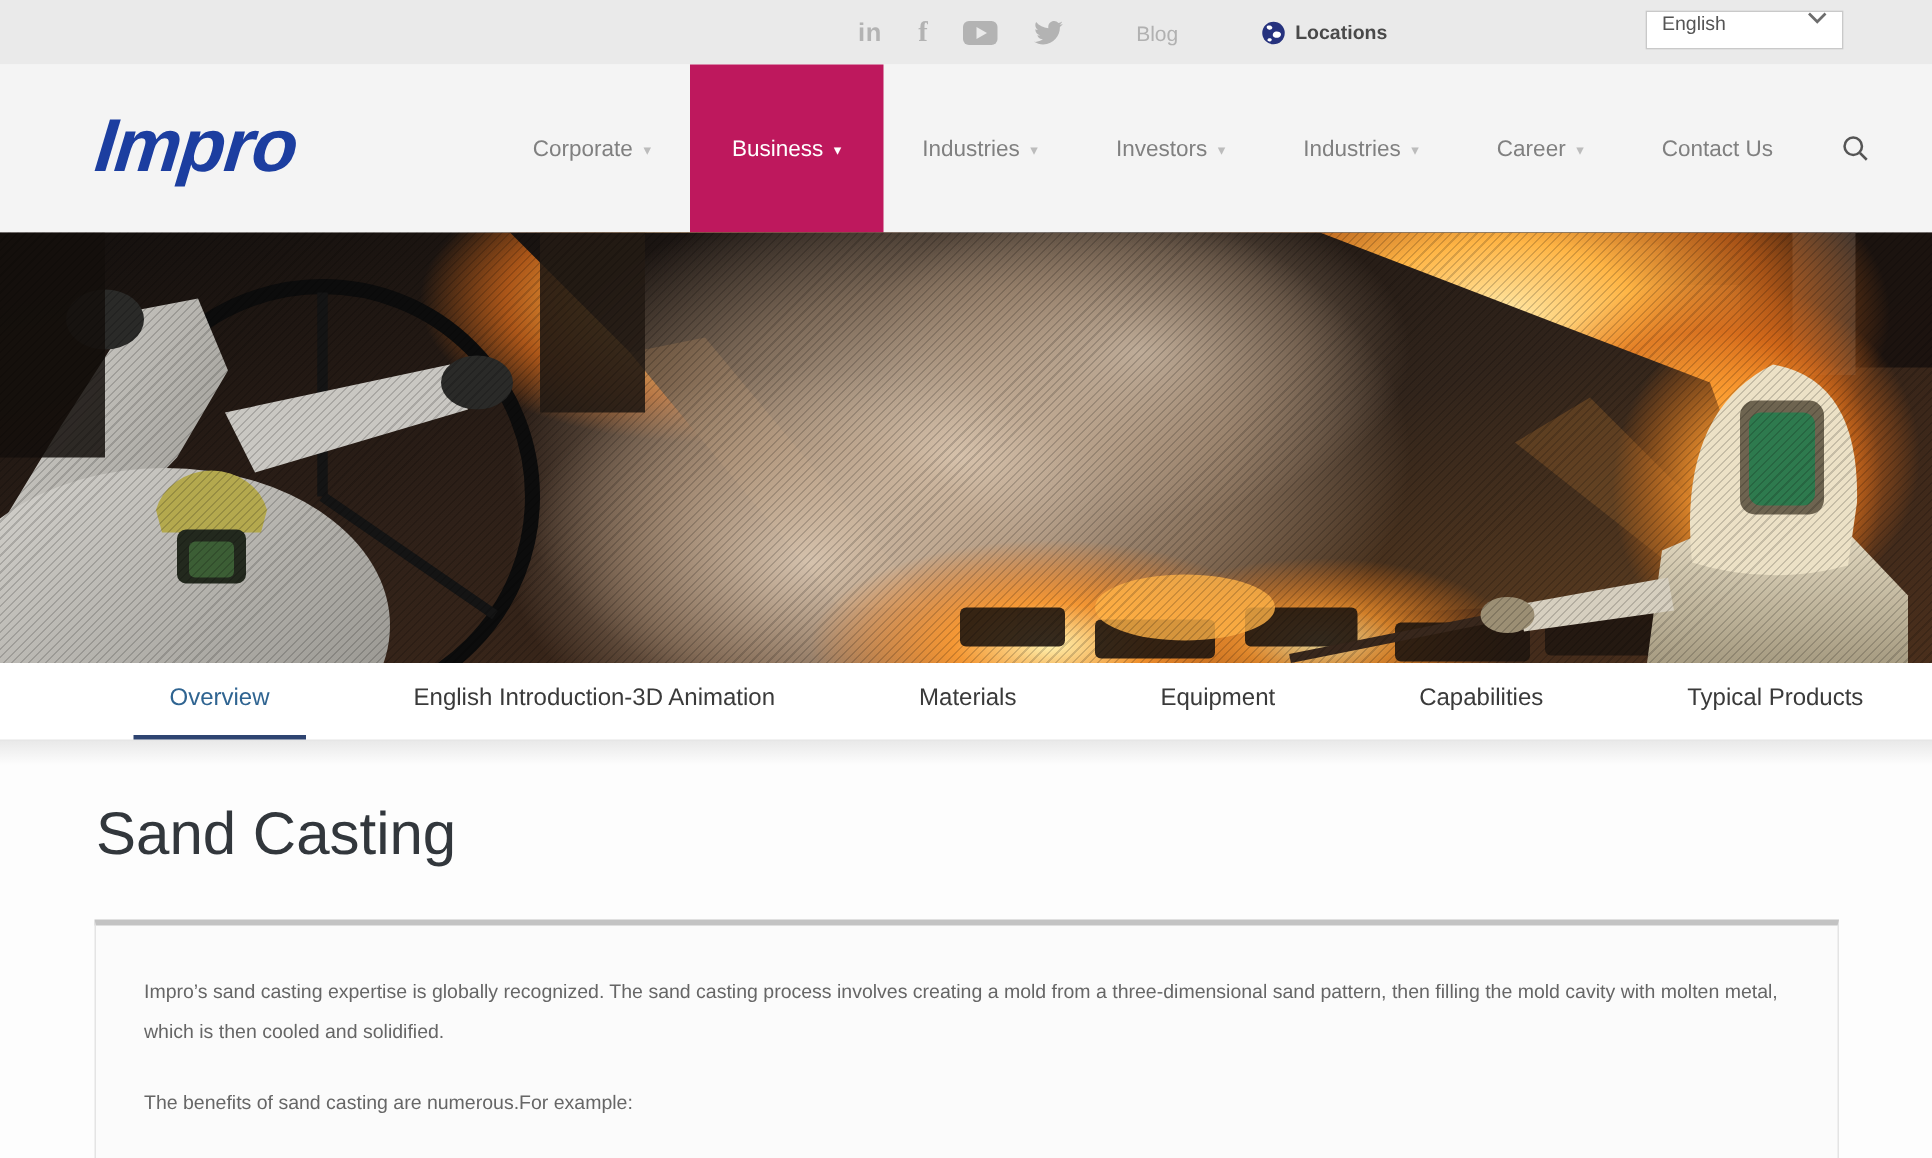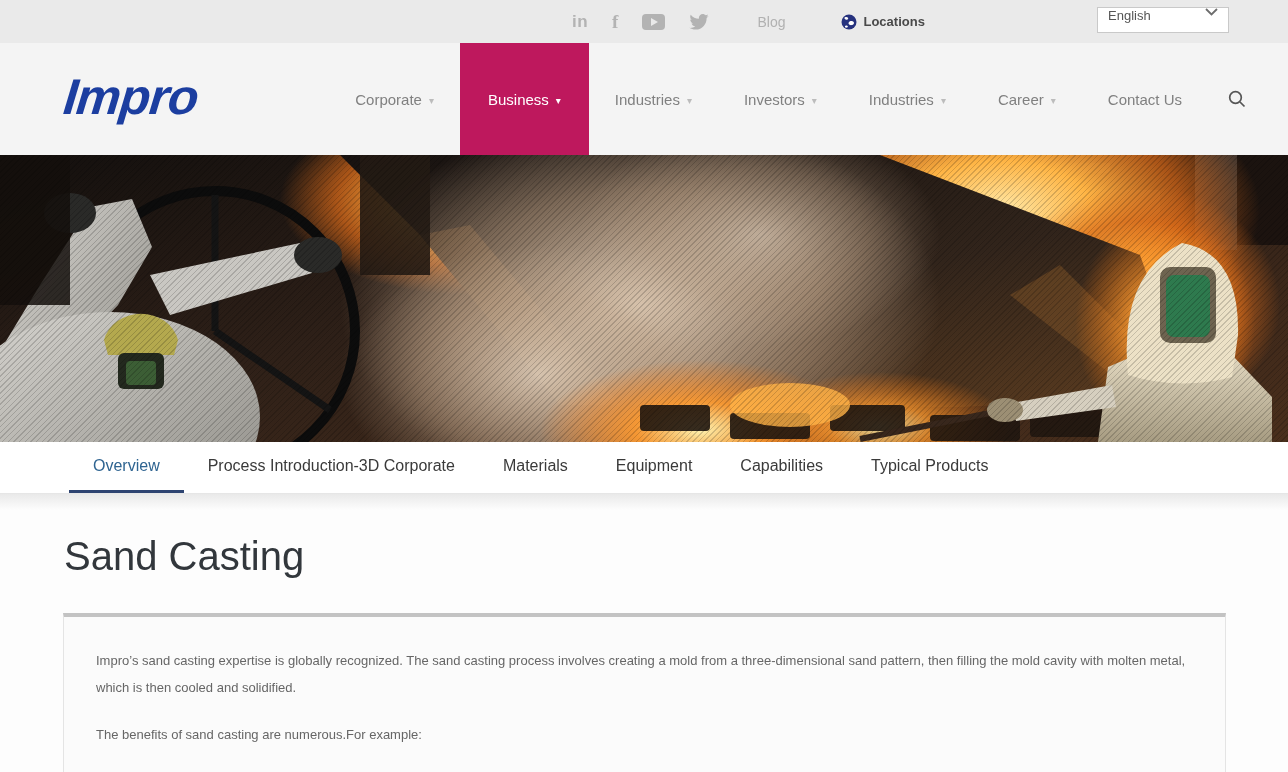--- a/index.html
+++ b/index.html
@@ -40,21 +40,21 @@
 
   
   .hero { position:relative; height:287px; overflow:hidden; background:#1c1410; }
   .hero svg { display:block; }
   .hero::after { content:""; position:absolute; inset:0;
     background:repeating-linear-gradient(135deg, rgba(0,0,0,0.16) 0 1px, transparent 1px 4px);
     pointer-events:none; }
 
   
   .tabbar { height:52px; background:#fff; display:flex; align-items:stretch;
-    padding-left:69px; border-bottom:1px solid #e6e6e6; }
+    padding-left:89px; border-bottom:1px solid #e6e6e6;gap:48px; }
   .tab { display:flex; align-items:center; padding:0 24px; font-size:16px;
     color:#3a3a3a; cursor:pointer; border-bottom:3px solid transparent; }
   .tab.active { color:#2f6491; border-bottom-color:#2e4471; }
   .tab-shadow { height:16px; background:linear-gradient(#e9e9e9, #fdfdfd); }
 
   
   .main { background:#fdfdfd; }
   .page-title { margin:24px 0 0 64px; font-size:40px; font-weight:400; color:#32373c; }
   .content-box { margin:34px 62px 0 63px; background:#fbfbfb;
     border:1px solid #e4e4e4; border-top:4px solid #c3c3c3;
@@ -233,21 +233,21 @@
       <rect x="118" y="198" width="46" height="36" rx="6" fill="#23291e"></rect>
       <rect x="126" y="206" width="30" height="24" rx="4" fill="#3c5e35"></rect>
     </g>
 
     <rect x="0" y="0" width="70" height="150" fill="#140f0c" opacity="0.85"></rect>
   </svg>
 </div>
 
 <div class="tabbar">
   <div class="tab active">Overview</div>
-  <div class="tab">Process Introduction-3D Corporate</div>
+  <div class="tab">English Introduction-3D Animation</div>
   <div class="tab">Materials</div>
   <div class="tab">Equipment</div>
   <div class="tab">Capabilities</div>
   <div class="tab">Typical Products</div>
 </div>
 <div class="tab-shadow"></div>
 
 <div class="main">
   <h1 class="page-title">Sand Casting</h1>
   <div class="content-box">

